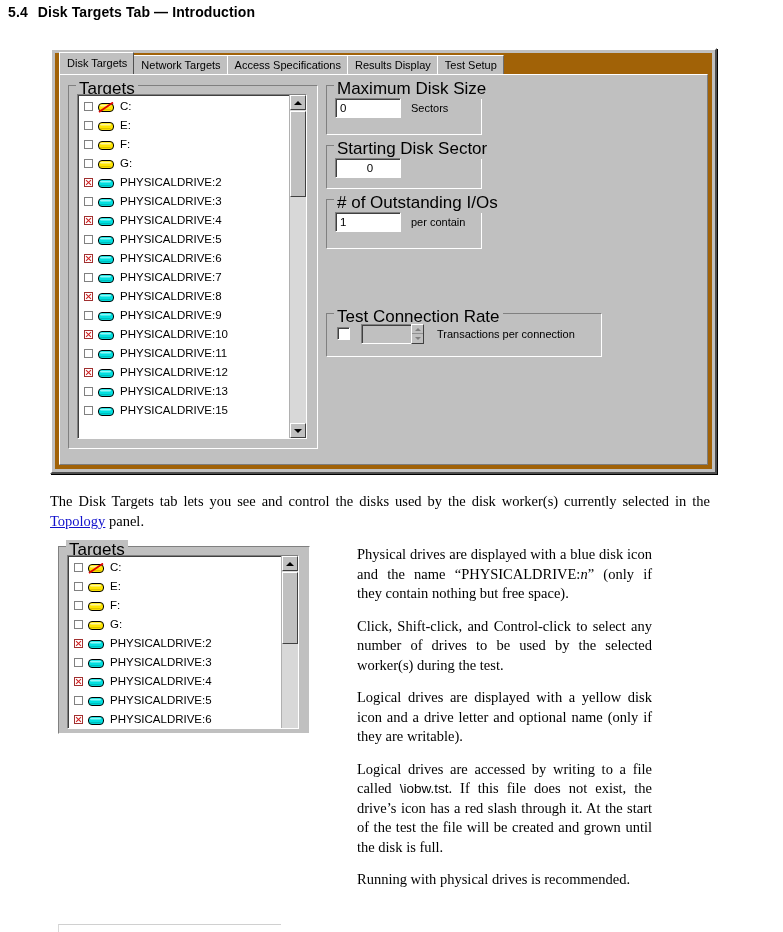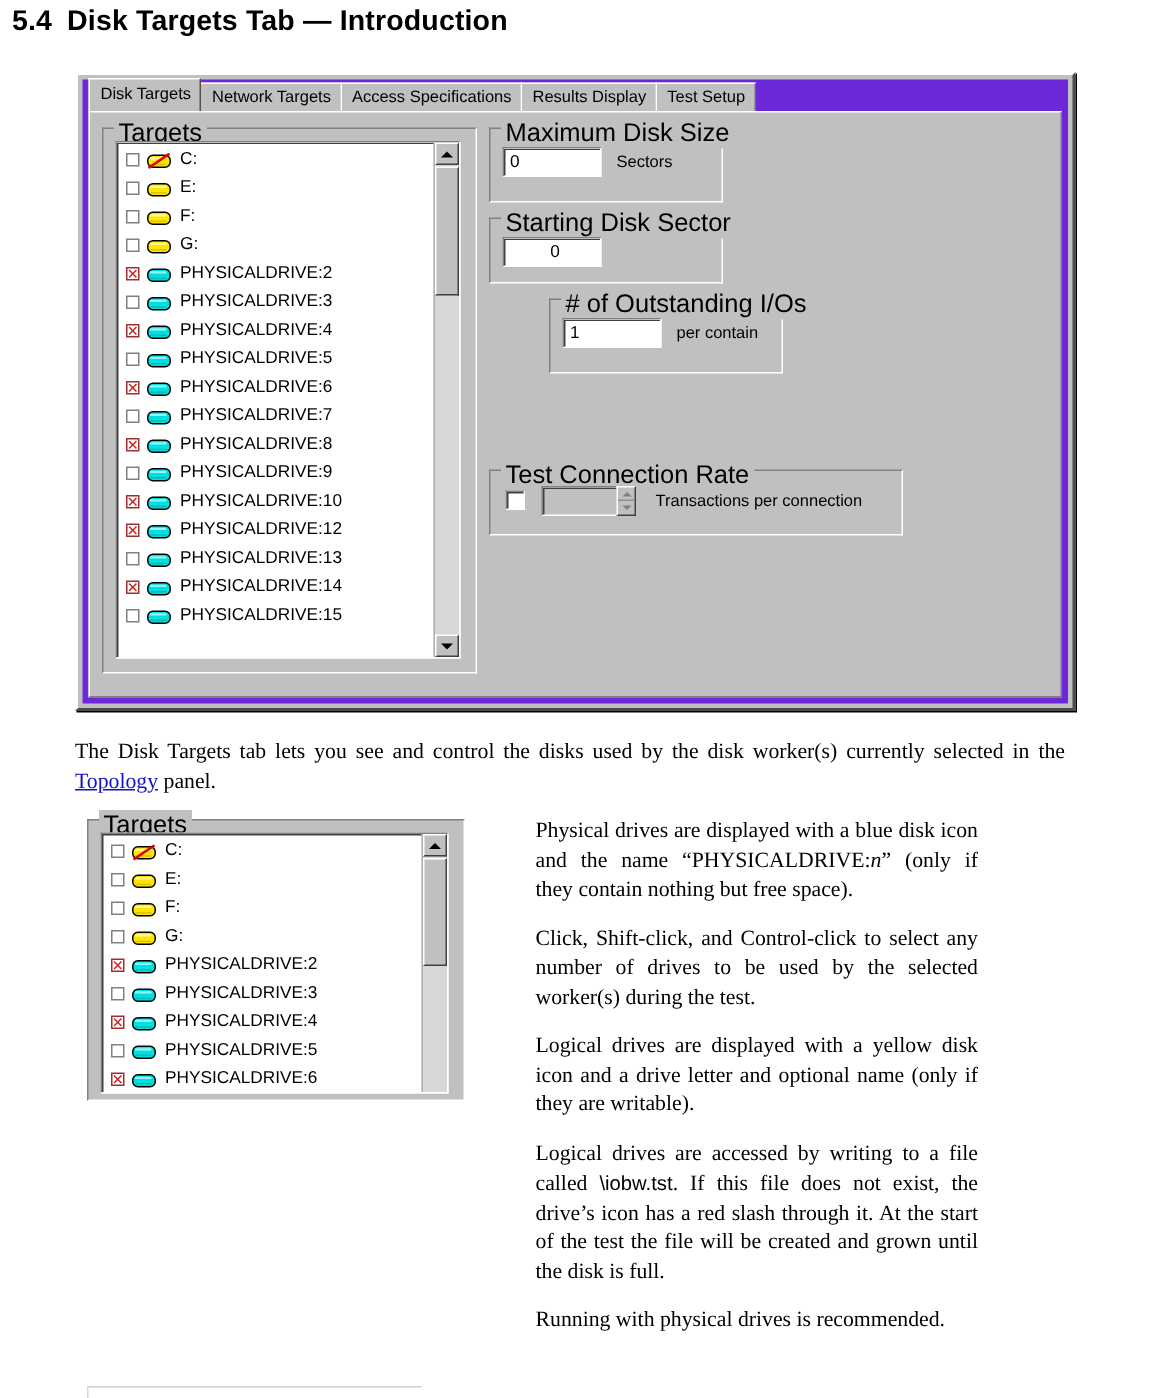--- a/index.html
+++ b/index.html
@@ -14,41 +14,41 @@
     overflow: hidden;
   }
 
   
   .section-heading {
     position: absolute;
     left: 8px;
     top: 4px;
     font-family: "Liberation Sans", sans-serif;
     font-weight: bold;
-    font-size: 19px;
+    font-size: 14px;
     color: #000;
     letter-spacing: 0.1px;
     white-space: nowrap;
   }
   .section-heading .num { margin-right: 10px; }
 
   
   .dialog {
     position: absolute;
     background: #c0c0c0;
     border-top: 2px solid #ffffff;
     border-left: 2px solid #ffffff;
     border-right: 2px solid #4d4d4d;
     border-bottom: 2px solid #4d4d4d;
     box-shadow: 1px 1px 0 #000;
   }
   .dialog-inner {
     position: absolute;
     left: 3px; top: 3px; right: 3px; bottom: 3px;
-    background: #6d28d9;
+    background: #a16207;
   }
 
   
   .tabstrip {
     position: absolute;
     left: 4px; top: 2px;
     height: 19px;
     display: flex;
     align-items: flex-end;
   }
@@ -474,51 +474,51 @@
                 <span class="disk">
                   <svg width="16" height="11" viewBox="0 0 16 11">
                     <rect x="0.5" y="1.5" width="15" height="8" rx="3.5" ry="3.5" fill="#00e0e0" stroke="#000" stroke-width="1"></rect>
                     <rect x="2" y="2.8" width="11" height="1.6" rx="0.8" fill="#8ff7f7"></rect>
                     <rect x="2" y="7" width="11" height="1.2" rx="0.6" fill="#00a0a0" opacity="0.55"></rect>
                   </svg>
                 </span>
                 <span class="tlabel">PHYSICALDRIVE:10</span>
               </div>
               <div class="target-row">
+                <span class="cb"></span>
+                <span class="disk">
+                  <svg width="16" height="11" viewBox="0 0 16 11">
+                    <rect x="0.5" y="1.5" width="15" height="8" rx="3.5" ry="3.5" fill="#00e0e0" stroke="#000" stroke-width="1"></rect>
+                    <rect x="2" y="2.8" width="11" height="1.6" rx="0.8" fill="#8ff7f7"></rect>
+                    <rect x="2" y="7" width="11" height="1.2" rx="0.6" fill="#00a0a0" opacity="0.55"></rect>
+                  </svg>
+                </span>
+                <span class="tlabel">PHYSICALDRIVE:11</span>
+              </div>
+              <div class="target-row">
                 <span class="cb checked"></span>
                 <span class="disk">
                   <svg width="16" height="11" viewBox="0 0 16 11">
                     <rect x="0.5" y="1.5" width="15" height="8" rx="3.5" ry="3.5" fill="#00e0e0" stroke="#000" stroke-width="1"></rect>
                     <rect x="2" y="2.8" width="11" height="1.6" rx="0.8" fill="#8ff7f7"></rect>
                     <rect x="2" y="7" width="11" height="1.2" rx="0.6" fill="#00a0a0" opacity="0.55"></rect>
                   </svg>
                 </span>
                 <span class="tlabel">PHYSICALDRIVE:12</span>
               </div>
               <div class="target-row">
                 <span class="cb"></span>
                 <span class="disk">
                   <svg width="16" height="11" viewBox="0 0 16 11">
                     <rect x="0.5" y="1.5" width="15" height="8" rx="3.5" ry="3.5" fill="#00e0e0" stroke="#000" stroke-width="1"></rect>
                     <rect x="2" y="2.8" width="11" height="1.6" rx="0.8" fill="#8ff7f7"></rect>
                     <rect x="2" y="7" width="11" height="1.2" rx="0.6" fill="#00a0a0" opacity="0.55"></rect>
                   </svg>
                 </span>
                 <span class="tlabel">PHYSICALDRIVE:13</span>
-              </div>
-              <div class="target-row">
-                <span class="cb checked"></span>
-                <span class="disk">
-                  <svg width="16" height="11" viewBox="0 0 16 11">
-                    <rect x="0.5" y="1.5" width="15" height="8" rx="3.5" ry="3.5" fill="#00e0e0" stroke="#000" stroke-width="1"></rect>
-                    <rect x="2" y="2.8" width="11" height="1.6" rx="0.8" fill="#8ff7f7"></rect>
-                    <rect x="2" y="7" width="11" height="1.2" rx="0.6" fill="#00a0a0" opacity="0.55"></rect>
-                  </svg>
-                </span>
-                <span class="tlabel">PHYSICALDRIVE:14</span>
               </div>
               <div class="target-row">
                 <span class="cb"></span>
                 <span class="disk">
                   <svg width="16" height="11" viewBox="0 0 16 11">
                     <rect x="0.5" y="1.5" width="15" height="8" rx="3.5" ry="3.5" fill="#00e0e0" stroke="#000" stroke-width="1"></rect>
                     <rect x="2" y="2.8" width="11" height="1.6" rx="0.8" fill="#8ff7f7"></rect>
                     <rect x="2" y="7" width="11" height="1.2" rx="0.6" fill="#00a0a0" opacity="0.55"></rect>
                   </svg>
                 </span>
@@ -541,21 +541,21 @@
         <div class="gb-label">Maximum Disk Size</div>
         <div class="field" style="left:8px; top:12px; width:66px; height:20px;">0</div>
         <span class="unit" style="left:84px; top:16px;">Sectors</span>
       </div>
 
       <div class="groupbox" style="left:266px; top:70px; width:154px; height:42px;text-align:center;">
         <div class="gb-label">Starting Disk Sector</div>
         <div class="field" style="left:8px; top:12px; width:66px; height:20px;">0</div>
       </div>
 
-      <div class="groupbox" style="left:266px; top:124px; width:154px; height:48px;margin-left:40px;">
+      <div class="groupbox" style="left:266px; top:124px; width:154px; height:48px;">
         <div class="gb-label"># of Outstanding I/Os</div>
         <div class="field" style="left:8px; top:12px; width:66px; height:20px;">1</div>
         <span class="unit" style="left:84px; top:16px;">per contain</span>
       </div>
 
       <div class="groupbox" style="left:266px; top:238px; width:274px; height:42px;">
         <div class="gb-label">Test Connection Rate</div>
 
         <div class="chk-big" style="left:10px; top:13px;"></div>
 

